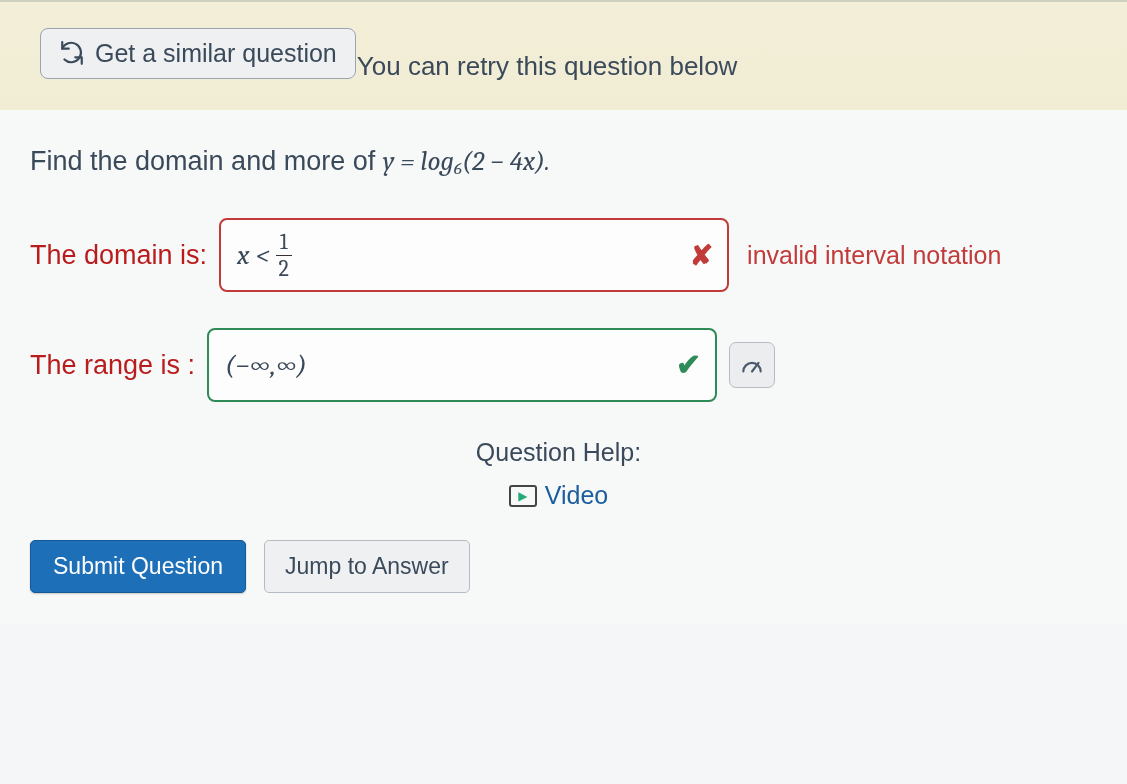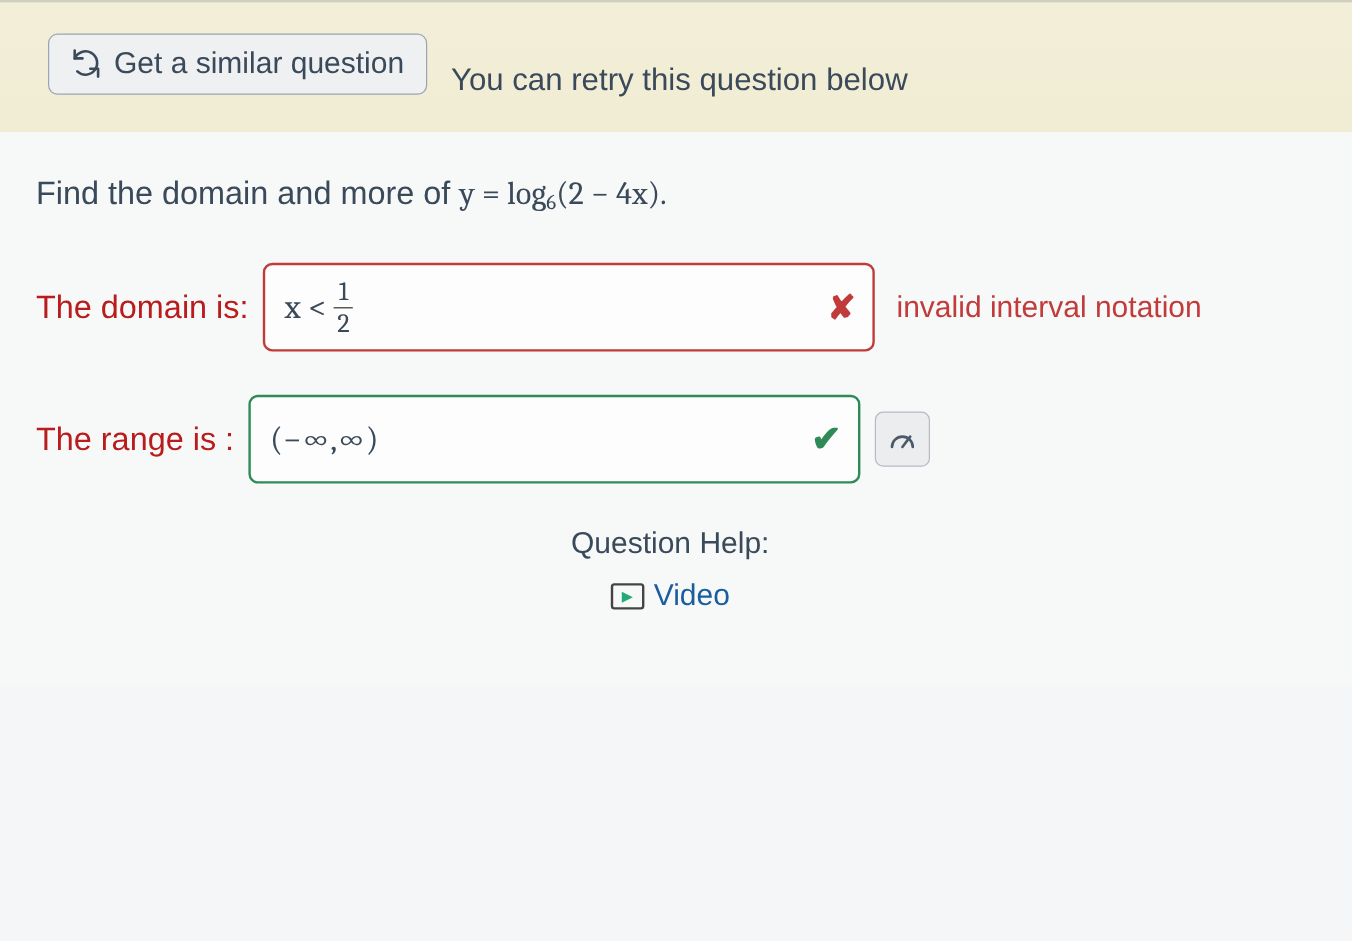--- a/index.html
+++ b/index.html
@@ -18,21 +18,21 @@
   }
   .score-line {
     font-size: 26px;
     color: #3a4a5a;
     margin-bottom: 22px;
   }
   .score-line .bold { font-weight: 700; }
   .similar-row {
     display: flex;
     align-items: center;
-    gap: 20px;
+    gap: 1px;
   }
   .similar-btn {
     display: inline-flex;
     align-items: center;
     gap: 10px;
     background: #eef0f2;
     border: 1px solid #9aa5b1;
     border-radius: 8px;
     padding: 10px 18px;
     font-size: 25px;
@@ -44,21 +44,21 @@
 
   .question-body {
     padding: 36px 40px 30px 30px;
     background: #f7f8f8;
   }
   .prompt {
     font-size: 27px;
     color: #3a4a5a;
     margin-bottom: 40px;
   }
-  .math-ital { font-family: Cambria, "Times New Roman", serif; }
+  .math-ital { font-style: italic; font-family: Cambria, "Times New Roman", serif; }
   .sub { font-size: 0.65em; vertical-align: -0.25em; }
 
   .answer-row {
     display: flex;
     align-items: center;
     margin-bottom: 36px;
     font-size: 27px;
   }
   .label-text { color: #b91c1c; margin-right: 12px; white-space: nowrap; }
 
@@ -220,14 +220,18 @@
   </div>
 
   <div class="help-row">
     <span>Question Help:</span>
     <a class="video-link">
       <span class="video-icon">▶</span>
       <span>Video</span>
     </a>
   </div>
 
+  <div class="button-row">
+    <button class="submit-btn">Submit Question</button>
+    <button class="jump-btn">Jump to Answer</button>
+  </div>
 
 </div>
 
 </body></html>

